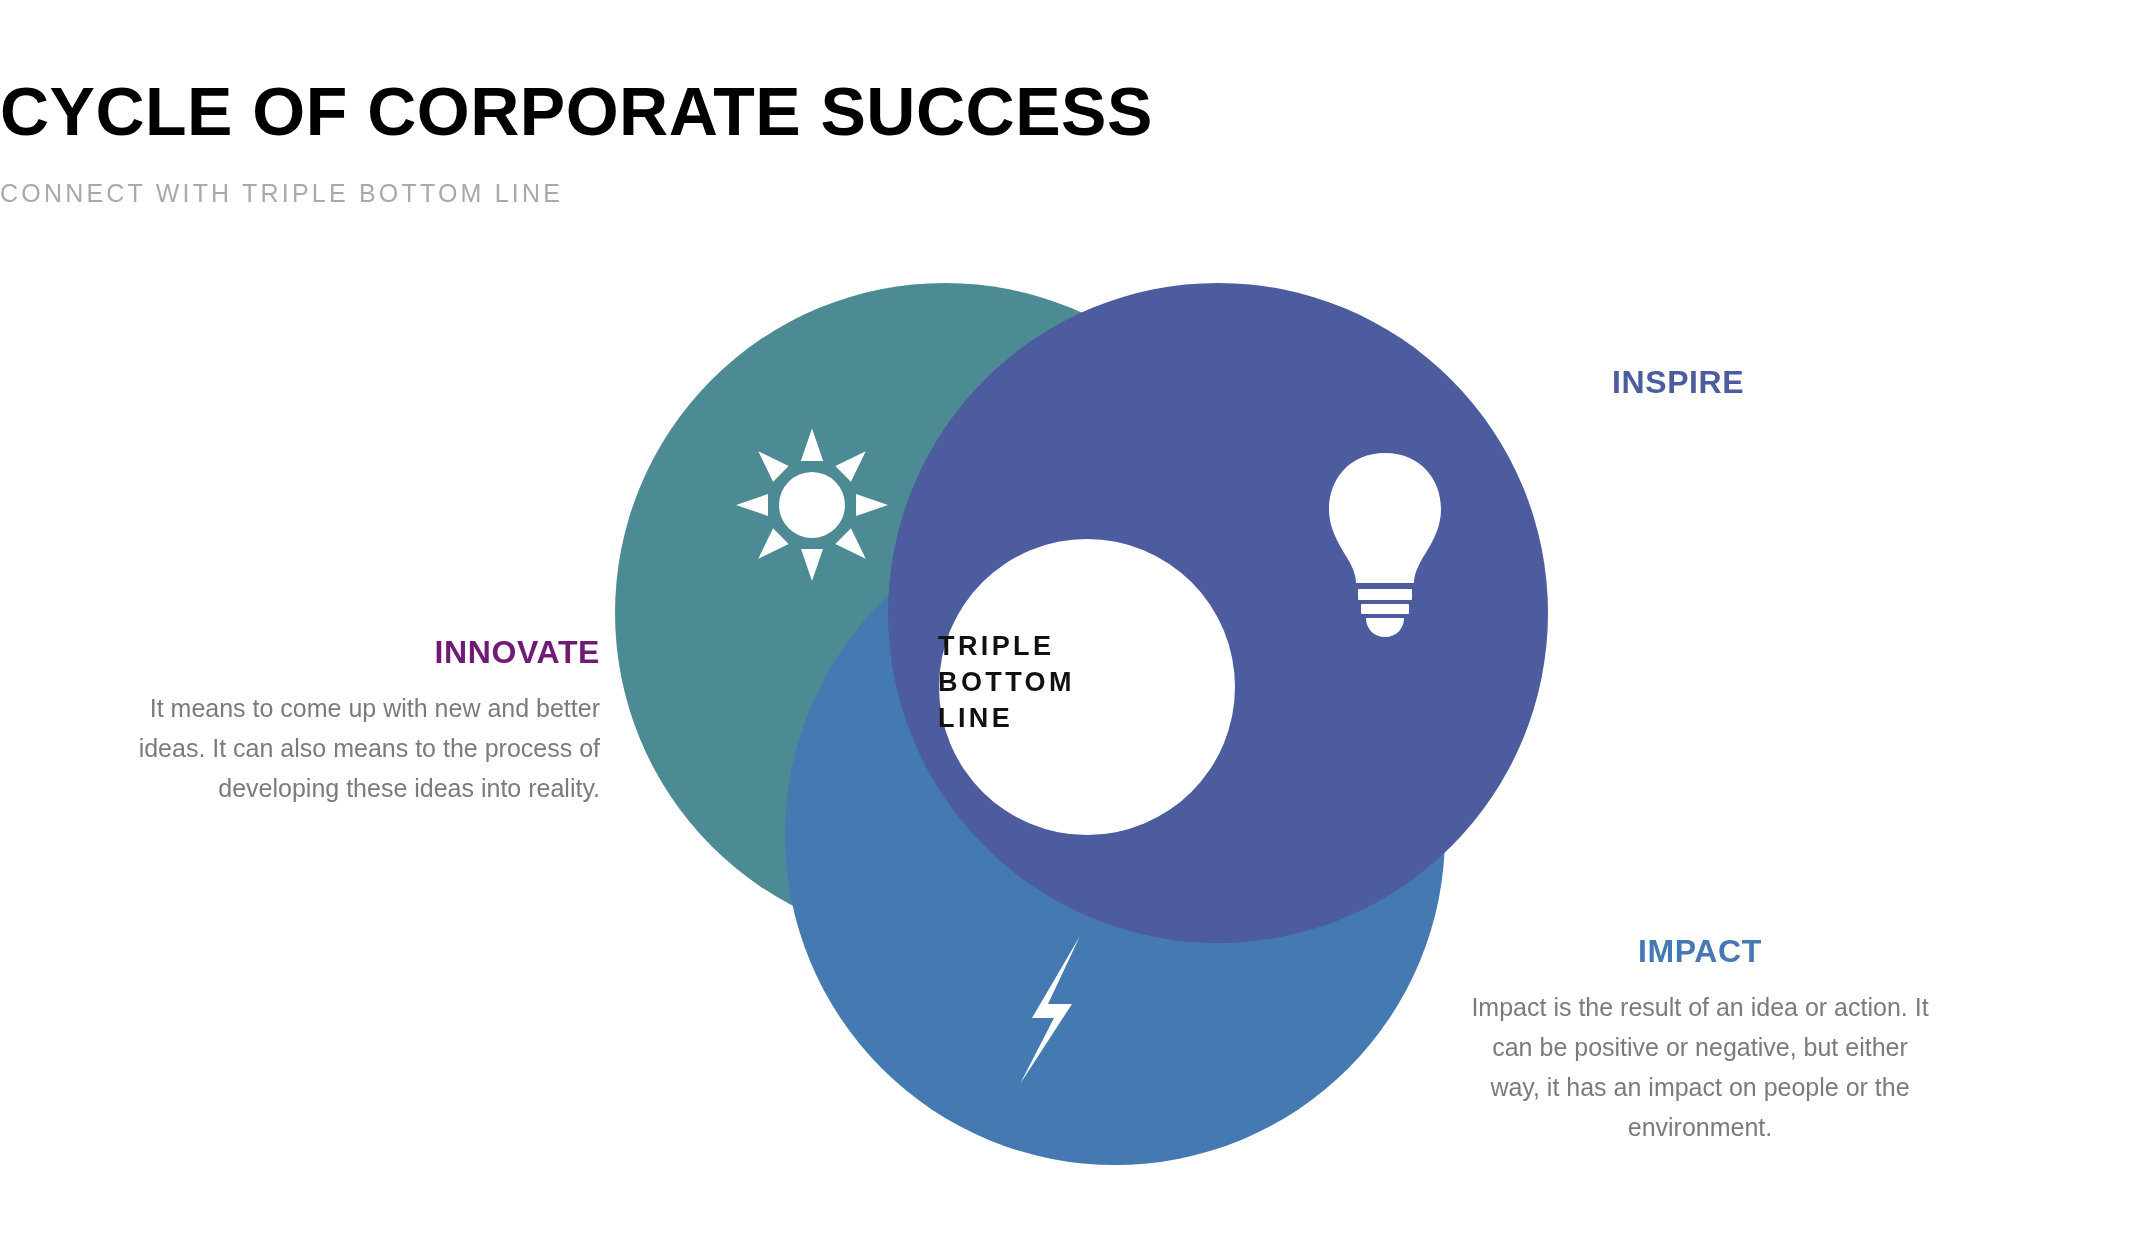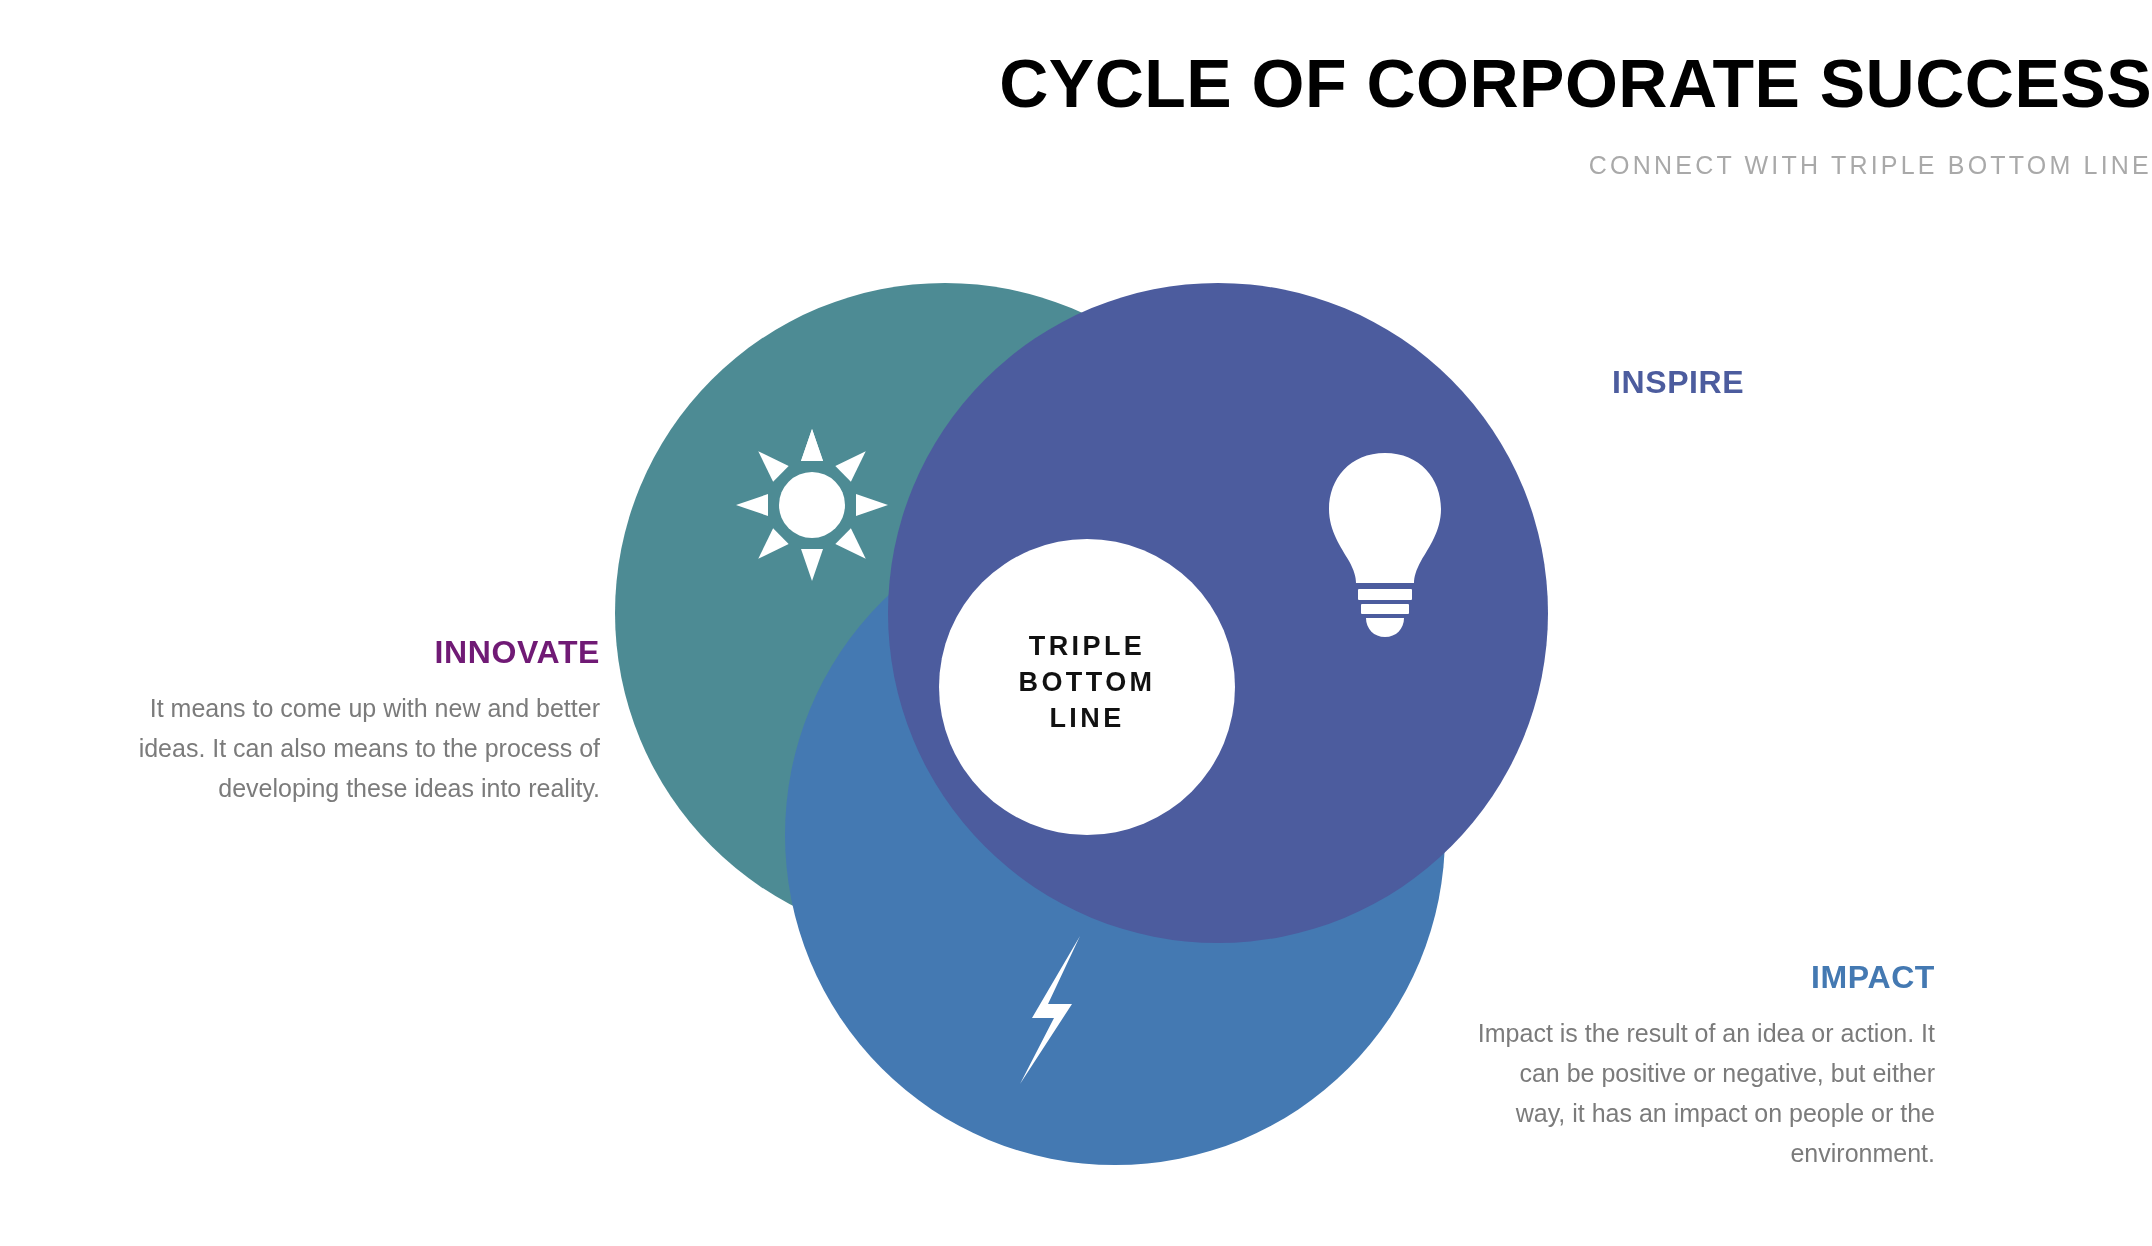--- a/index.html
+++ b/index.html
@@ -14,22 +14,22 @@
     overflow: hidden;
     position: relative;
   }
 
   
   #header {
     position: absolute;
     top: 0;
     left: 0;
     width: 2152px;
-    text-align: right;
-    padding-top: 48px;
+    text-align: left;
+    padding-top: 76px;
   }
   #page-title {
     font-family: "Liberation Sans", sans-serif;
     font-size: 68px;
     font-weight: 700;
     letter-spacing: 0.5px;
     color: #000000;
     line-height: 1.05;
     margin: 0;
     white-space: nowrap;
@@ -57,21 +57,20 @@
     left: 0;
     top: 0;
   }
 
   
   #center-label {
     position: absolute;
     left: 938px;
     top: 628px;
     width: 298px;
-    text-align: center;
     font-family: "Liberation Sans", sans-serif;
     font-size: 27px;
     font-weight: 700;
     letter-spacing: 3.4px;
     line-height: 1.34;
     color: #111111;
     pointer-events: none;
   }
 
   
@@ -106,23 +105,23 @@
   #block-inspire {
     left: 1612px;
     top: 365px;
     width: 470px;
     text-align: left;
   }
   #block-inspire .block-heading { color: #4c5c9e; }
 
   #block-impact {
     left: 1465px;
-    top: 960px;
+    top: 934px;
     width: 470px;
-    text-align: right;
+    text-align: center;
   }
   #block-impact .block-heading { color: #4479b2; }
 </style>
 </head>
 <body>
 
 <div id="header">
   <h1 id="page-title">CYCLE OF CORPORATE SUCCESS</h1>
   <div id="page-subtitle">CONNECT WITH TRIPLE BOTTOM LINE</div>
 </div>

